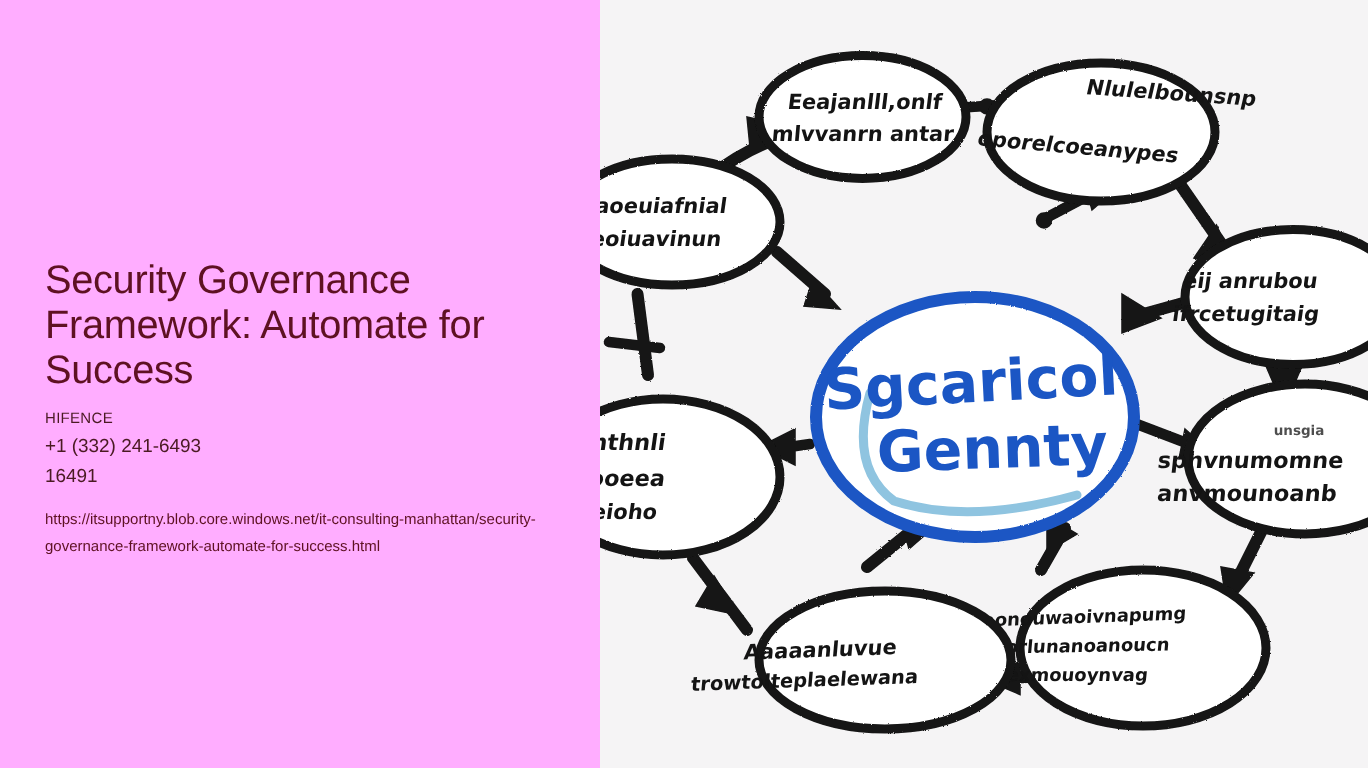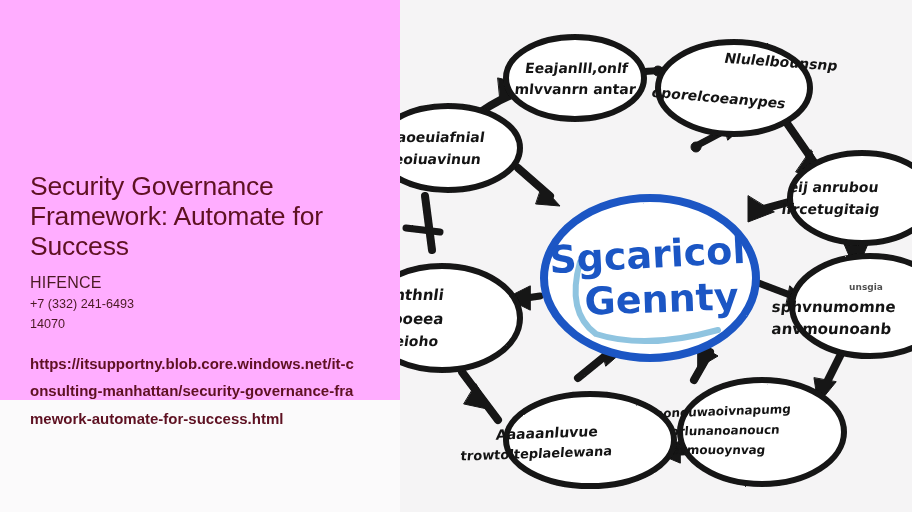--- a/index.html
+++ b/index.html
@@ -5,42 +5,42 @@
   html,body{margin:0;padding:0;}
   body{
     width:912px;height:512px;overflow:hidden;
     font-family:"Liberation Sans",sans-serif;
     background:#FBFAFB;
   }
   .page{position:relative;width:912px;height:512px;}
 
   
   .panel{
-    position:absolute;left:0;top:0;width:400px;height:400px;
+    position:absolute;left:0;top:0;width:400px;height:512px;
     background:#FFADFF;
   }
   .panel-inner{
     position:absolute;left:30px;right:8px;top:172px;
   }
   .title{
     font-size:26.5px;line-height:1.13;
     font-weight:400;color:#5E1122;
     letter-spacing:-0.2px;
     margin:0 0 12px 0;
     white-space:pre-line;
   }
   .brand{
-    font-size:16px;color:#4A1A22;margin:0 0 2px 0;letter-spacing:.2px;
+    font-size:10px;color:#4A1A22;margin:0 0 2px 0;letter-spacing:.2px;
   }
   .addr{
     font-size:12.6px;color:#4A1A22;line-height:1.62;margin:0;
   }
   .url{
-    font-size:15px;color:#5E1122;line-height:1.85;
-    word-break:break-all;max-width:330px;font-weight:bold;
+    font-size:10px;color:#5E1122;line-height:1.85;
+    word-break:break-all;max-width:330px;
   }
 
   
   .board{
     position:absolute;left:400px;top:0;width:512px;height:512px;
     background:#FBFAFB;overflow:hidden;
   }
   .board svg{display:block;}
   .scribble{
     font-family:"DejaVu Sans",sans-serif;
@@ -55,22 +55,22 @@
 </style>
 </head>
 <body>
 
 <div class="page">
 
   <div class="panel">
     <div class="panel-inner">
       <h1 class="title">Security Governance Framework: Automate for Success</h1>
       <p class="brand">HIFENCE</p>
-      <p class="addr">+7 (332) 241-6493</p>
-      <p class="addr">14070</p>
+      <p class="addr">+1 (332) 241-6493</p>
+      <p class="addr">16491</p>
       <p class="url">https://itsupportny.blob.core.windows.net/it-consulting-manhattan/security-governance-framework-automate-for-success.html</p>
     </div>
   </div>
 
   <div class="board">
     <svg width="512" height="512" viewBox="0 0 512 512">
 
       <defs>
         <filter id="rough">
           <feTurbulence type="fractalNoise" baseFrequency="0.9" numOctaves="2" result="n"></feTurbulence>

